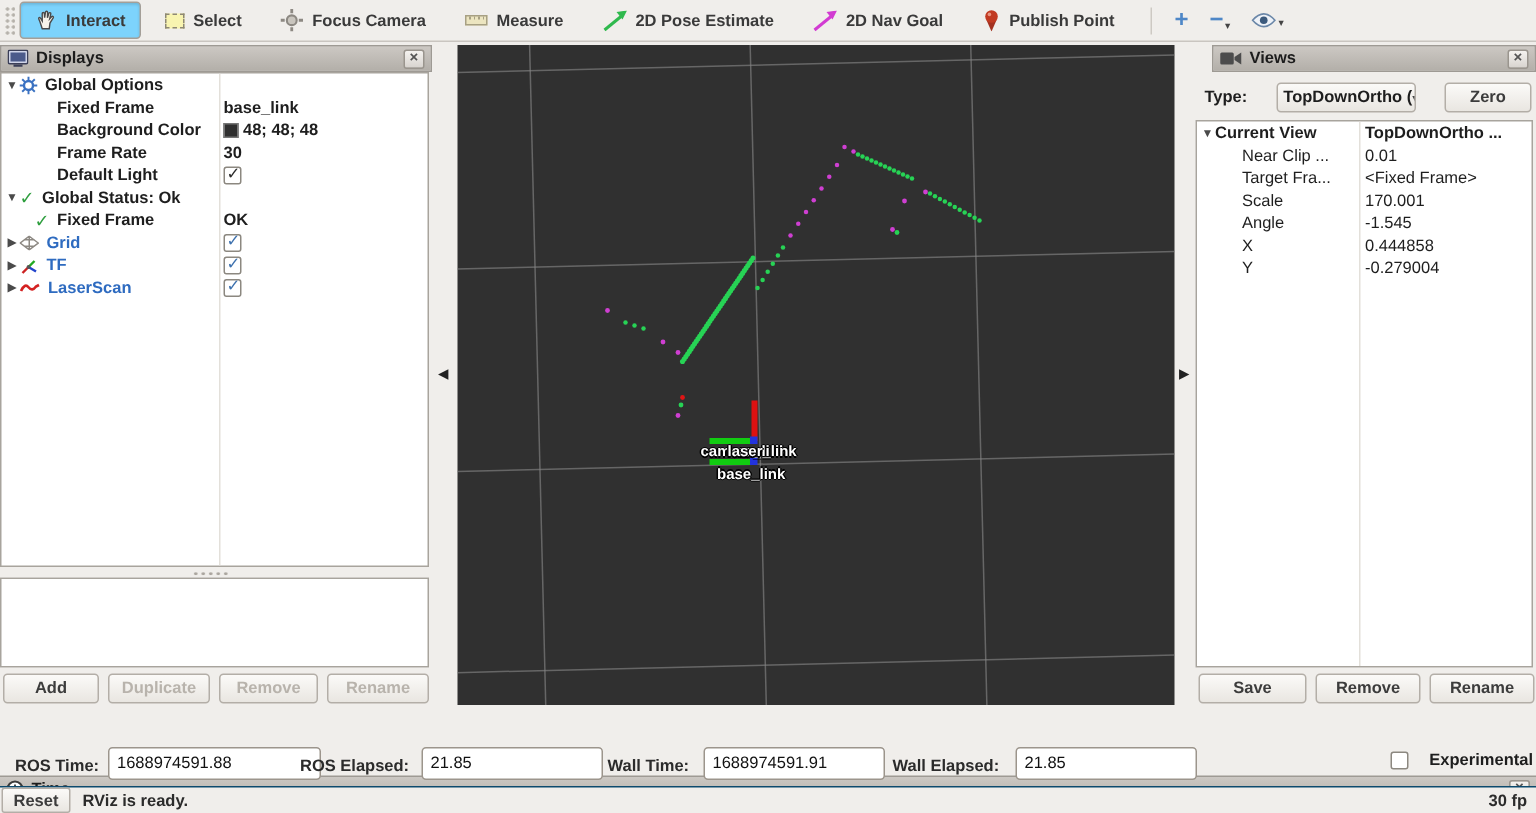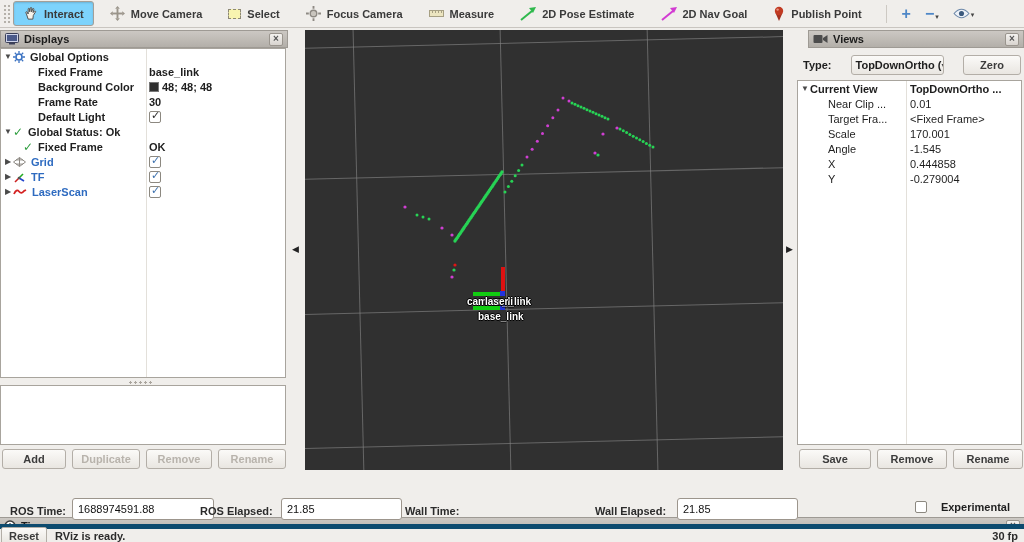--- a/index.html
+++ b/index.html
@@ -72,53 +72,40 @@
   
   #timepanel { position:absolute; left:0; top:475px; width:1024px; height:48px; }
   #timepanel .ptitle { border-left:none; border-right:none;margin-top:42px; }
   .tfield { position:absolute; top:8px; height:20px; display:flex; align-items:center;
     font-weight:700; color:#2b2b2b; }
   .tinput { position:absolute; top:5px; height:22px; background:#fff;
     border:1px solid #9c958c; border-radius:3px; padding:0 5px; display:flex;
     align-items:center; font-weight:400; color:#111; }
   
   #statusbar { position:absolute; left:0; top:524px; width:1024px; height:18px;
-    background:#f0eeeb; border-top:5px solid #0c4a6e; display:flex; align-items:center; }
+    background:#f0eeeb; border-top:1px solid #0c4a6e; display:flex; align-items:center; }
   
   .select-ic { width:13px; height:10px; background:#f8f4b0; border:1px dashed #8d8875; }
   .measure-ic { width:15px; height:7px; background:#ece5c0; border:1px solid #a7a083;
     background-image:repeating-linear-gradient(90deg,transparent 0 2px,#a7a083 2px 3px);
     background-size:100% 45%; background-repeat:no-repeat; }
 </style>
 </head>
 <body>
 
 <div id="toolbar">
   <div class="grip"></div>
   <div id="tools" style="display:flex;align-items:center;">
       <div class="tool active">
         <span class="ic">
           <svg width="15" height="15" viewBox="0 0 16 16">
             <path d="M5.5 14 4 9.5 3 7c-.3-.8.8-1.3 1.2-.6L5.5 8.5V3.2c0-1 1.4-1 1.5 0l.2 3 .6-4c.1-.9 1.5-.8 1.5.1l-.1 4 1-3.2c.3-.9 1.6-.5 1.4.4L10.8 7l1.5-1.6c.6-.6 1.5.2 1 .9L11 10l-.5 4z" fill="#f7f3ea" stroke="#4a4a4a"></path>
           </svg>
         </span>
         <span>Interact</span>
-      </div>
-      <div class="tool">
-        <span class="ic">
-          <svg width="15" height="15" viewBox="0 0 16 16" fill="#9a948a">
-            <path d="M8 0l2.5 3h-5z"></path>
-            <path d="M8 16l2.5-3h-5z"></path>
-            <path d="M0 8l3-2.5v5z"></path>
-            <path d="M16 8l-3-2.5v5z"></path>
-            <rect x="7" y="3" width="2" height="10"></rect>
-            <rect x="3" y="7" width="10" height="2"></rect>
-          </svg>
-        </span>
-        <span>Move Camera</span>
       </div>
       <div class="tool">
         <span class="ic">
           <span class="select-ic"></span>
         </span>
         <span>Select</span>
       </div>
       <div class="tool">
         <span class="ic">
           <svg width="15" height="15" viewBox="0 0 16 16">
@@ -497,24 +484,25 @@
     <span>Time</span>
     <span class="sp"></span>
     <span class="xbtn">×</span>
   </div>
   <div id="time-fields" style="position:absolute;left:0;top:18px;width:1024px;height:30px;">
       <span class="tfield" style="left: 10px;">ROS Time:</span>
       <span class="tinput" style="left: 72px; width: 142px;">1688974591.88</span>
       <span class="tfield" style="left: 200px;">ROS Elapsed:</span>
       <span class="tinput" style="left: 281px; width: 121px;">21.85</span>
       <span class="tfield" style="left: 405px;">Wall Time:</span>
+      <span class="tinput" style="left: 469px; width: 121px;">1688974591.91</span>
       <span class="tfield" style="left: 595px;">Wall Elapsed:</span>
       <span class="tinput" style="left: 677px; width: 121px;">21.85</span>
     </div>
-  <div style="position:absolute;right:14px;top:26px;display:flex;align-items:center;gap:14px;">
+  <div style="position:absolute;right:2px;top:26px;display:flex;align-items:center;gap:14px;">
     <span class="cbx"></span>
     <span style="font-weight:700;">Experimental</span>
   </div>
 </div>
 
 <div id="statusbar">
   <span class="btn" style="width:46px;height:17px;margin-left:1px;border-radius:2px;">Reset</span>
   <span style="margin-left:8px;font-weight:700;color:#2b2b2b;">RViz is ready.</span>
   <span style="margin-left:auto;margin-right:6px;font-weight:700;color:#2b2b2b;">30 fp</span>
 </div>

